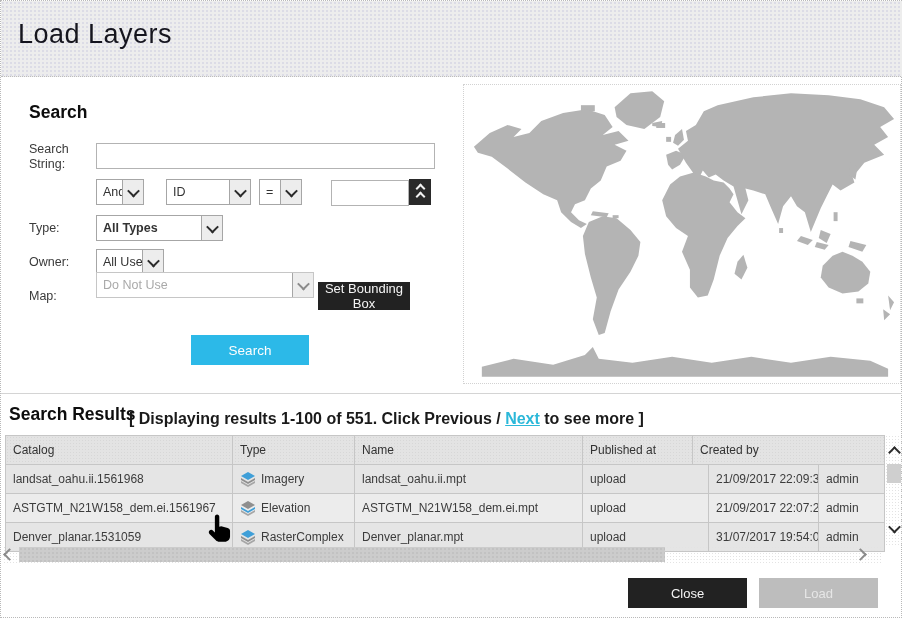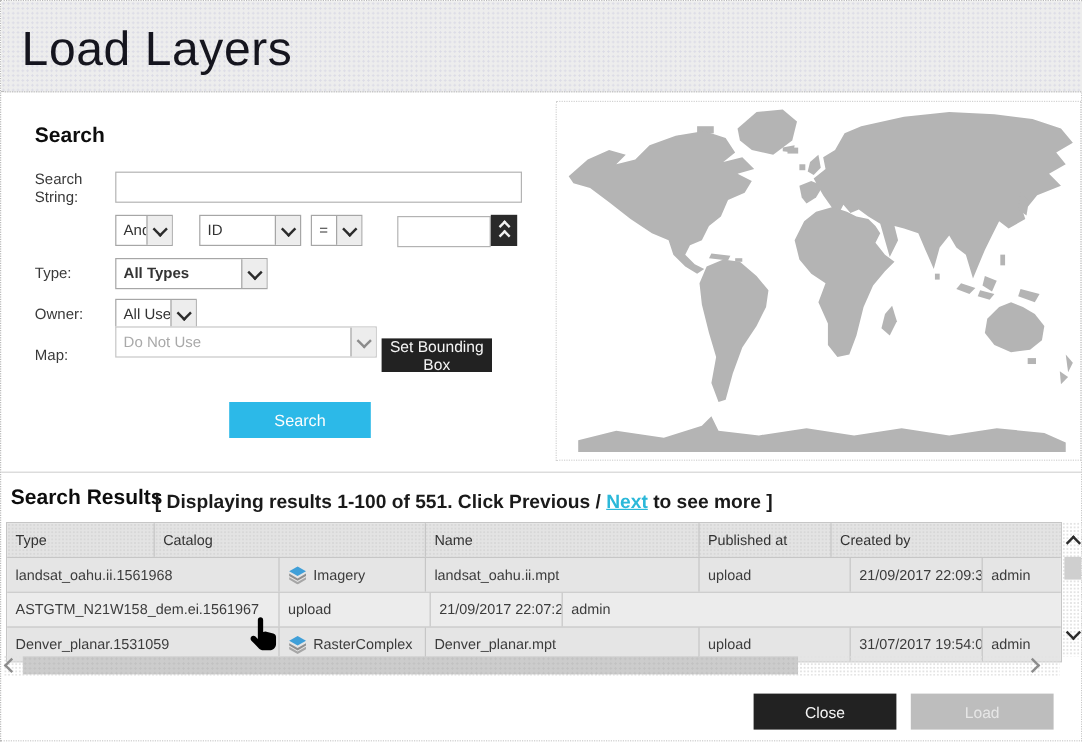--- a/index.html
+++ b/index.html
@@ -4,21 +4,21 @@
 <style>
   html,body{margin:0;padding:0;}
   body{width:902px;height:618px;position:relative;background:#fff;
        font-family:"Liberation Sans",sans-serif;overflow:hidden;}
   .dialog{position:absolute;inset:0;border:1px dotted #b9b9b9;box-sizing:border-box;}
 
   
   .hdr{position:absolute;left:0;top:0;width:902px;height:76px;background:#ededed;
        background-image:radial-gradient(#dcdce6 0.8px,transparent 0.9px);background-size:4px 4px;
        border-bottom:1px dotted #bdbdbd;box-sizing:border-box;}
-  .hdr-title{position:absolute;left:17px;top:18px;font-size:40px;color:#15151e;letter-spacing:.5px;}
+  .hdr-title{position:absolute;left:17px;top:18px;font-size:27px;color:#15151e;letter-spacing:.5px;}
 
   .h2{position:absolute;font-size:17.5px;font-weight:bold;color:#0d0d0d;}
 
   .lbl{position:absolute;font-size:12.5px;color:#3a3a3a;line-height:15px;}
 
   .inp{position:absolute;border:1px solid #b3b3b3;background:#fff;height:24px;box-sizing:content-box;
        font-size:12.5px;color:#333;padding:0 5px;outline:none;font-family:"Liberation Sans",sans-serif;}
 
   .sel{position:absolute;display:flex;height:26px;border:1px solid #a6a6a6;background:#fff;box-sizing:border-box;align-items:stretch;}
   .sel .txt{flex:1;font-size:12.5px;color:#333;display:flex;align-items:center;padding:0 6px;white-space:nowrap;overflow:hidden;}
@@ -190,22 +190,22 @@
 
   <div class="divider"></div>
 
   <div class="h2" style="left:8px;top:403px;">Search Results</div>
   <div class="info-line">
     <span>[ Displaying results 1-100 of 551. Click Previous / </span><a>Next</a><span> to see more ]</span>
   </div>
 
   <div class="tbl">
     <div class="tr head">
+      <div class="td c0">Catalog</div>
       <div class="td c1">Type</div>
-      <div class="td c0">Catalog</div>
       <div class="td c2">Name</div>
       <div class="td c4">Published at</div>
       <div class="td c5">Created by</div>
     </div>
     <div id="rows-host">
         <div class="tr">
           <div class="td c0">landsat_oahu.ii.1561968</div>
           <div class="td c1">
             <svg class="layer-icon" viewBox="0 0 16 16">
               <path d="M8 1 L15 5 L8 9 L1 5 Z" fill="#3f9fd8"></path>
@@ -214,20 +214,29 @@
             </svg>
             <span>Imagery</span>
           </div>
           <div class="td c2">landsat_oahu.ii.mpt</div>
           <div class="td c3">upload</div>
           <div class="td c4">21/09/2017 22:09:38</div>
           <div class="td c5">admin</div>
         </div>
         <div class="tr alt">
           <div class="td c0">ASTGTM_N21W158_dem.ei.1561967</div>
+          <div class="td c1">
+            <svg class="layer-icon" viewBox="0 0 16 16">
+              <path d="M8 1 L15 5 L8 9 L1 5 Z" fill="#8f8f8f"></path>
+              <path d="M1 7 L8 11 L15 7 L15 9 L8 13 L1 9 Z" fill="#3f9fd8"></path>
+              <path d="M1 10 L8 14 L15 10 L15 12 L8 16 L1 12 Z" fill="#a6a6a6"></path>
+            </svg>
+            <span>Elevation</span>
+          </div>
+          <div class="td c2">ASTGTM_N21W158_dem.ei.mpt</div>
           <div class="td c3">upload</div>
           <div class="td c4">21/09/2017 22:07:21</div>
           <div class="td c5">admin</div>
         </div>
         <div class="tr">
           <div class="td c0">Denver_planar.1531059</div>
           <div class="td c1">
             <svg class="layer-icon" viewBox="0 0 16 16">
               <path d="M8 1 L15 5 L8 9 L1 5 Z" fill="#3f9fd8"></path>
               <path d="M1 7 L8 11 L15 7 L15 9 L8 13 L1 9 Z" fill="#8f8f8f"></path>

